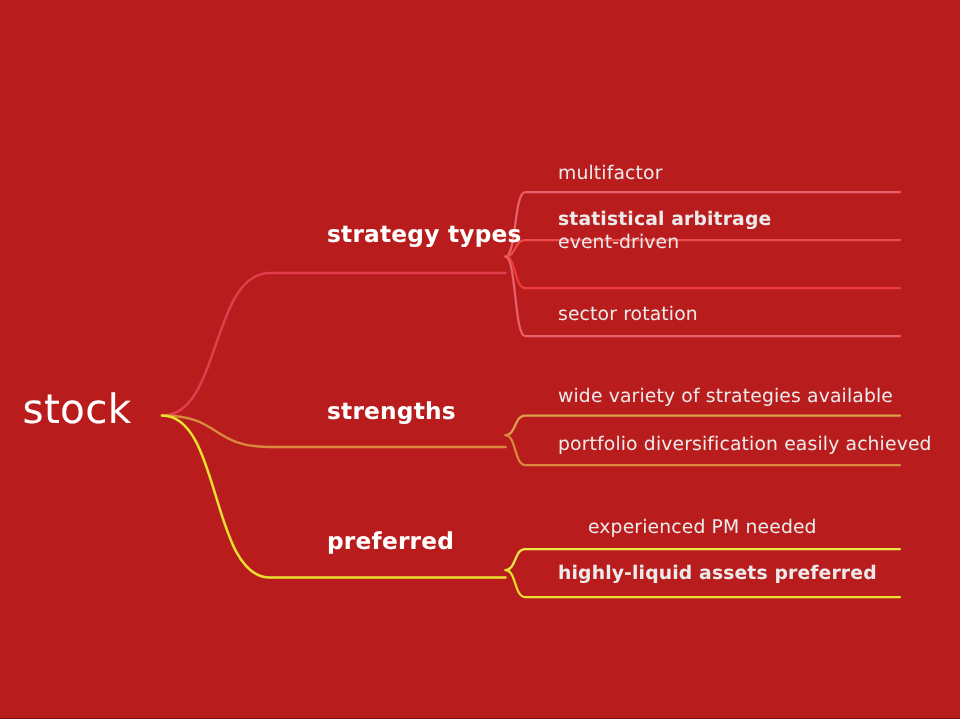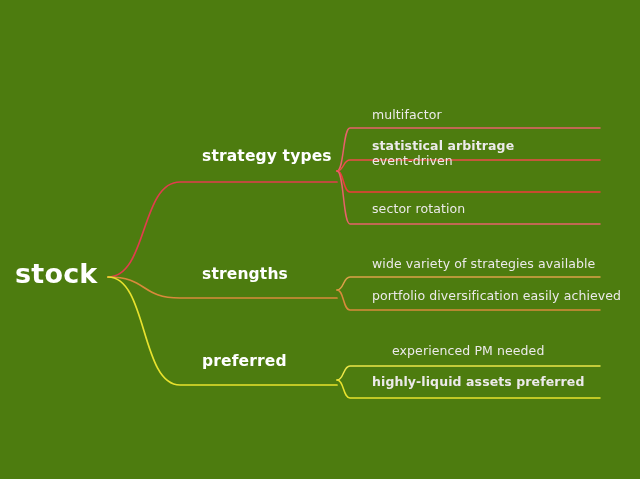--- a/index.html
+++ b/index.html
@@ -12,21 +12,21 @@
     width: 640px;
     height: 479px;
     overflow: hidden;
     font-family: "DejaVu Sans", "Liberation Sans", sans-serif;
     position: relative;
   }
   #canvas {
     position: relative;
     width: 640px;
     height: 479px;
-    background: #4d7c0f;
+    background: #b91c1c;
   }
   #edges {
     position: absolute;
     left: 0;
     top: 0;
     width: 640px;
     height: 479px;
     pointer-events: none;
   }
   .node-label {
@@ -39,20 +39,21 @@
     font-size: 27px;
     font-weight: 400;
     color: #ffffff;
     letter-spacing: 0.2px;
   }
   .branch-label {
     font-size: 15.5px;
     font-weight: 700;
     color: #ffffff;
     letter-spacing: 0.15px;
+    margin-left: 16px;
   }
   .leaf-label {
     font-size: 12.5px;
     font-weight: 400;
     color: #eceaea;
     letter-spacing: 0.1px;
   }
 </style>
 </head>
 <body>
@@ -76,15 +77,15 @@
       <div class="node-label leaf-label" style="left: 372px; top: 138px; font-weight: bold;">statistical arbitrage</div>
       <div class="node-label leaf-label" style="left: 372px; top: 153px;">event-driven</div>
       <div class="node-label leaf-label" style="left: 372px; top: 201px;">sector rotation</div>
       <div class="node-label branch-label" style="left: 202px; top: 147px;">strategy types</div>
       <div class="node-label leaf-label" style="left: 372px; top: 256px; text-align: center;">wide variety of strategies available</div>
       <div class="node-label leaf-label" style="left: 372px; top: 288px;">portfolio diversification easily achieved</div>
       <div class="node-label branch-label" style="left: 202px; top: 265px;">strengths</div>
       <div class="node-label leaf-label" style="left: 392px; top: 343px;">experienced PM needed</div>
       <div class="node-label leaf-label" style="left: 372px; top: 374px; font-weight: bold;">highly-liquid assets preferred</div>
       <div class="node-label branch-label" style="left: 202px; top: 352px;">preferred</div>
-      <div class="node-label root-label" style="left: 15px; top: 258px; font-weight: bold;">stock</div>
+      <div class="node-label root-label" style="left: 15px; top: 258px;">stock</div>
     </div>
 </div>
 
 </body></html>

